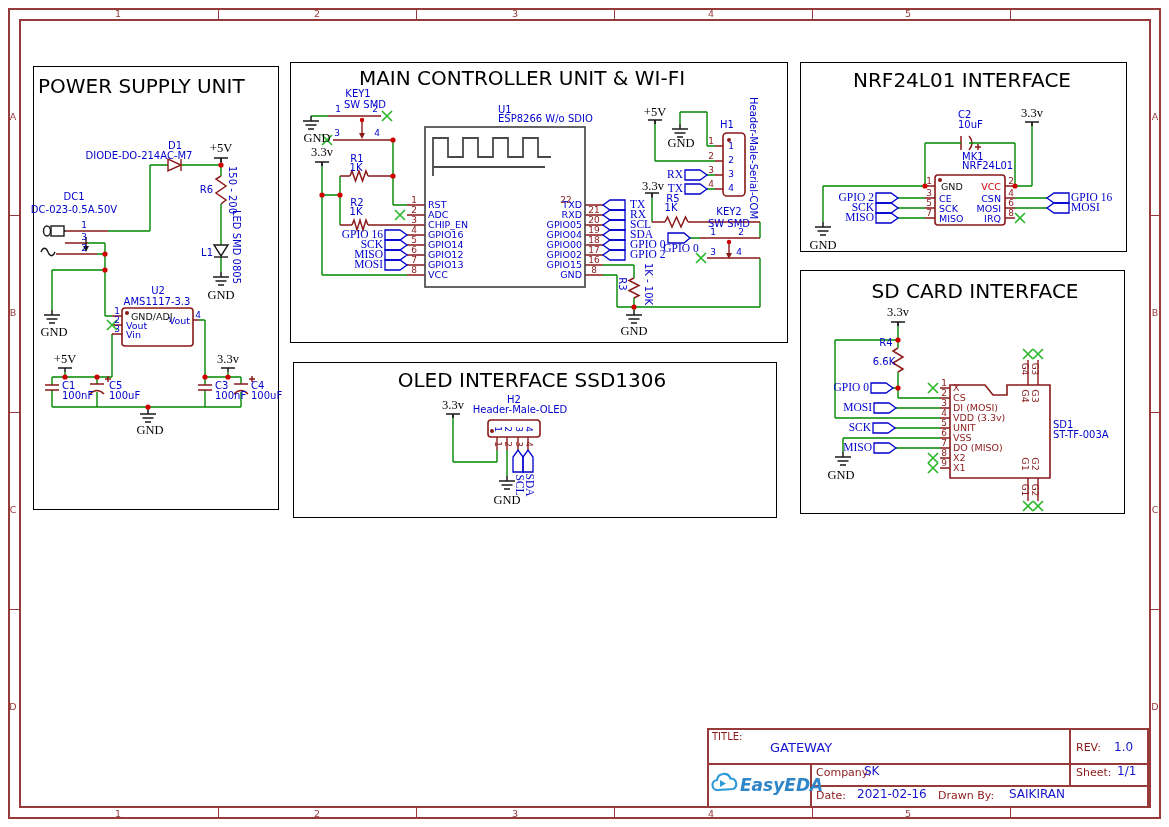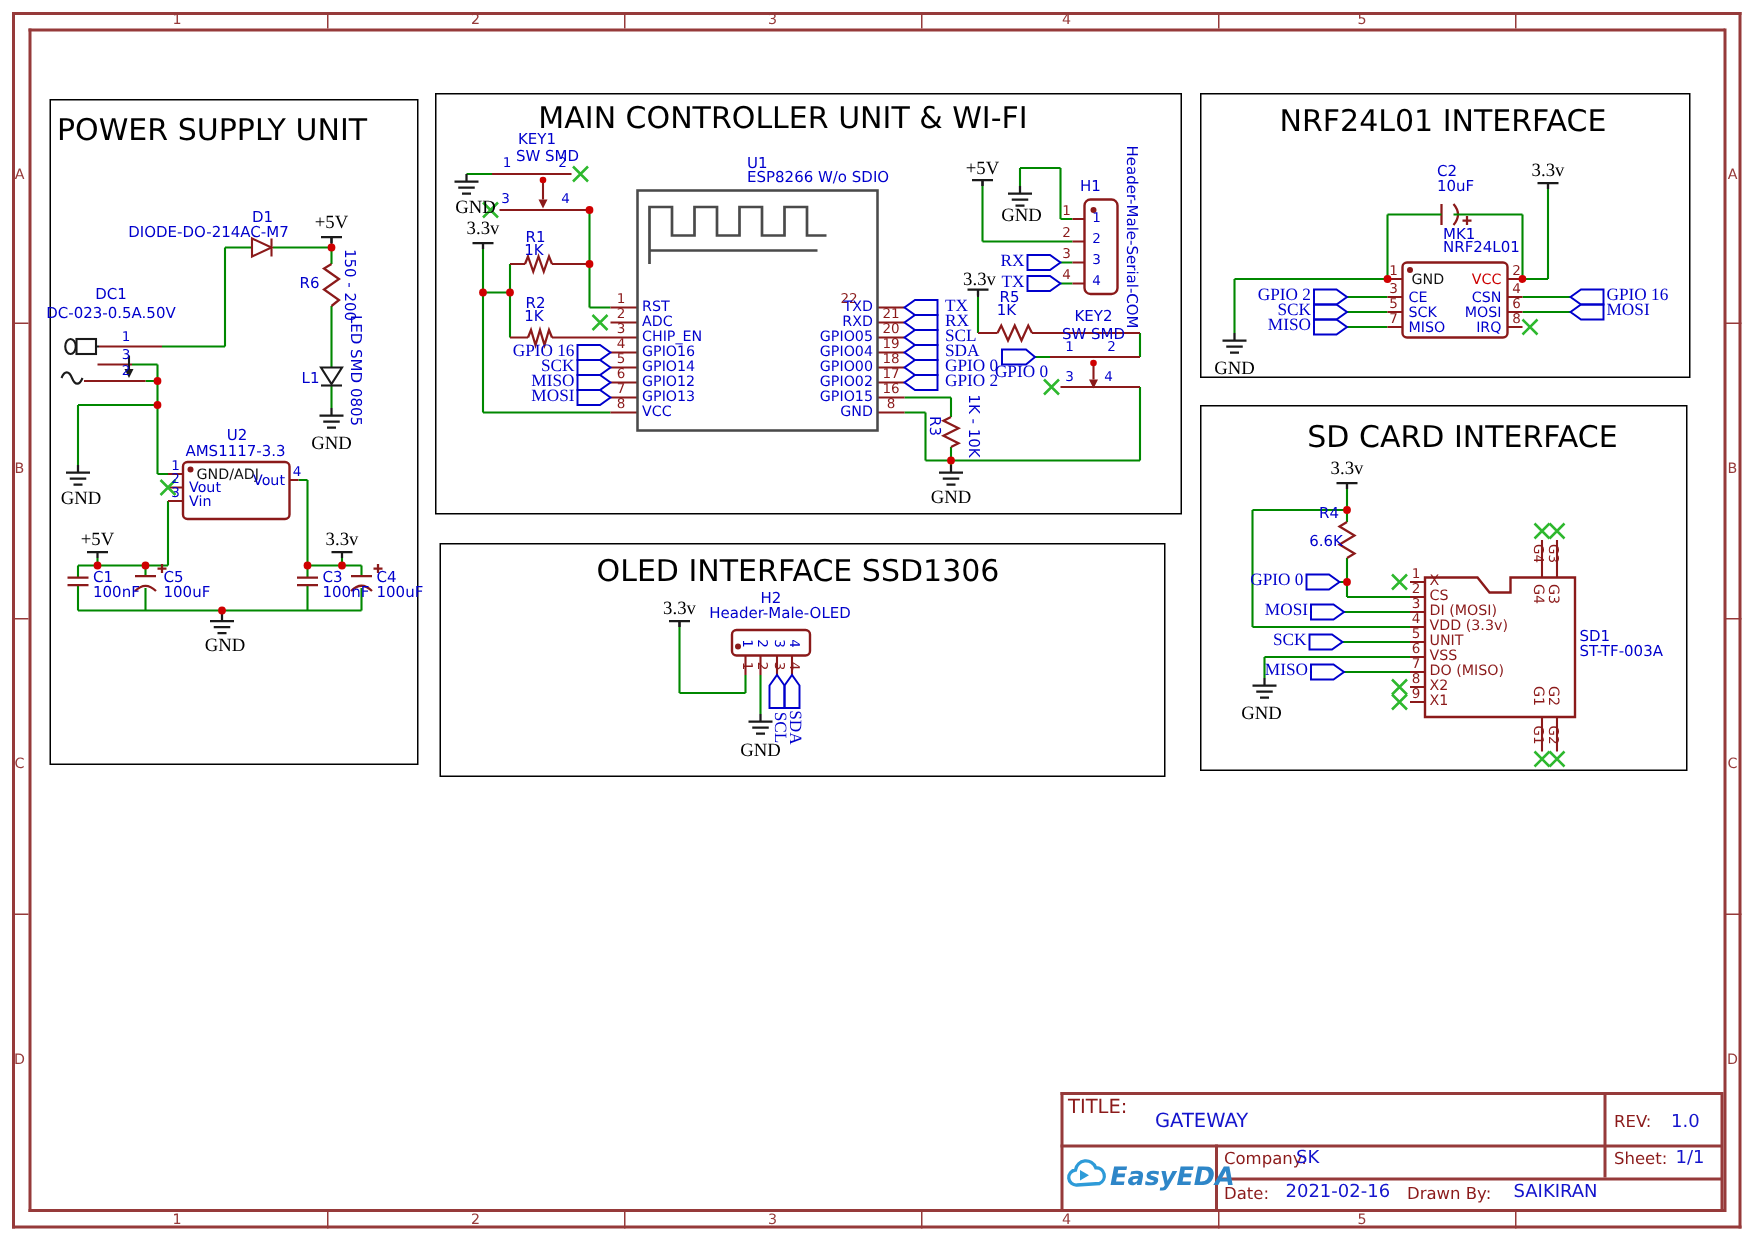--- a/index.html
+++ b/index.html
@@ -16,21 +16,21 @@
   .pname{font-size:9.5px;color:#0000CC;}
   .dr{color:#8B1A1A;}
   .bk{color:#111;}
   .rd{color:#CC0000;}
   .net{font-size:11.5px;font-family:"Liberation Serif",serif;color:#0000CC;}
   .pwr{font-size:12.5px;font-family:"Liberation Serif",serif;color:#000;}
   .fr{font-size:9.5px;color:#963A3A;}
   .box{position:absolute;border:1.6px solid #000;}
   .frameline{position:absolute;background:#963A3A;}
   .tbl{position:absolute;background:#963A3A;}
-  .tb-label{font-size:13px;color:#8B1A1A;}
+  .tb-label{font-size:10px;color:#8B1A1A;}
   .tb-value{font-size:12px;color:#1414CC;}
   .logo-text{font-size:17px;font-style:italic;font-weight:bold;color:#2E86C8;}
   svg.overlay{position:absolute;left:0;top:0;}
 </style>
 </head>
 <body>
 
 <div id="sheet">
 
   <div>

